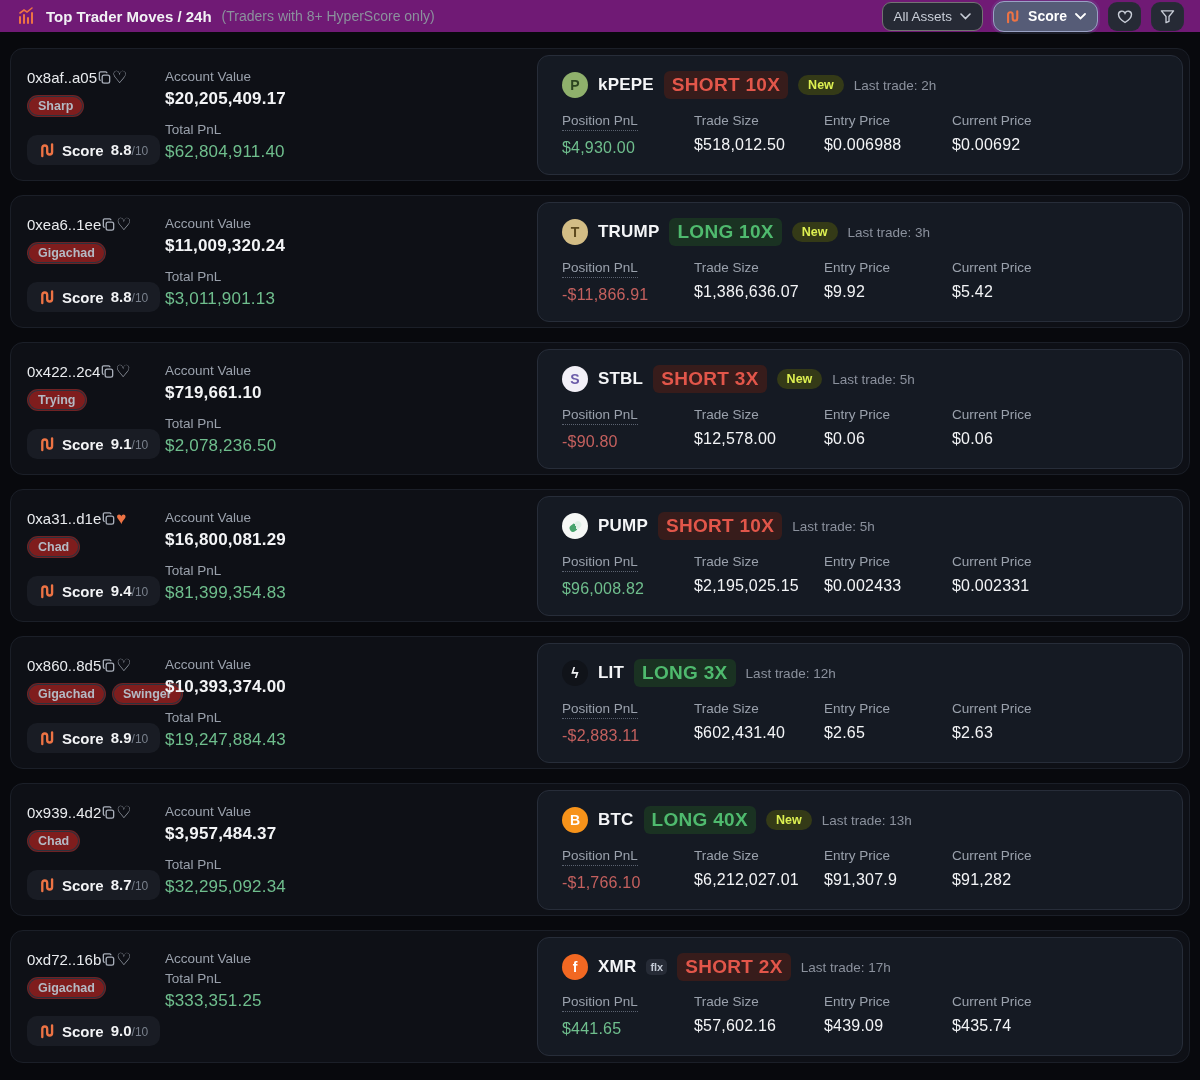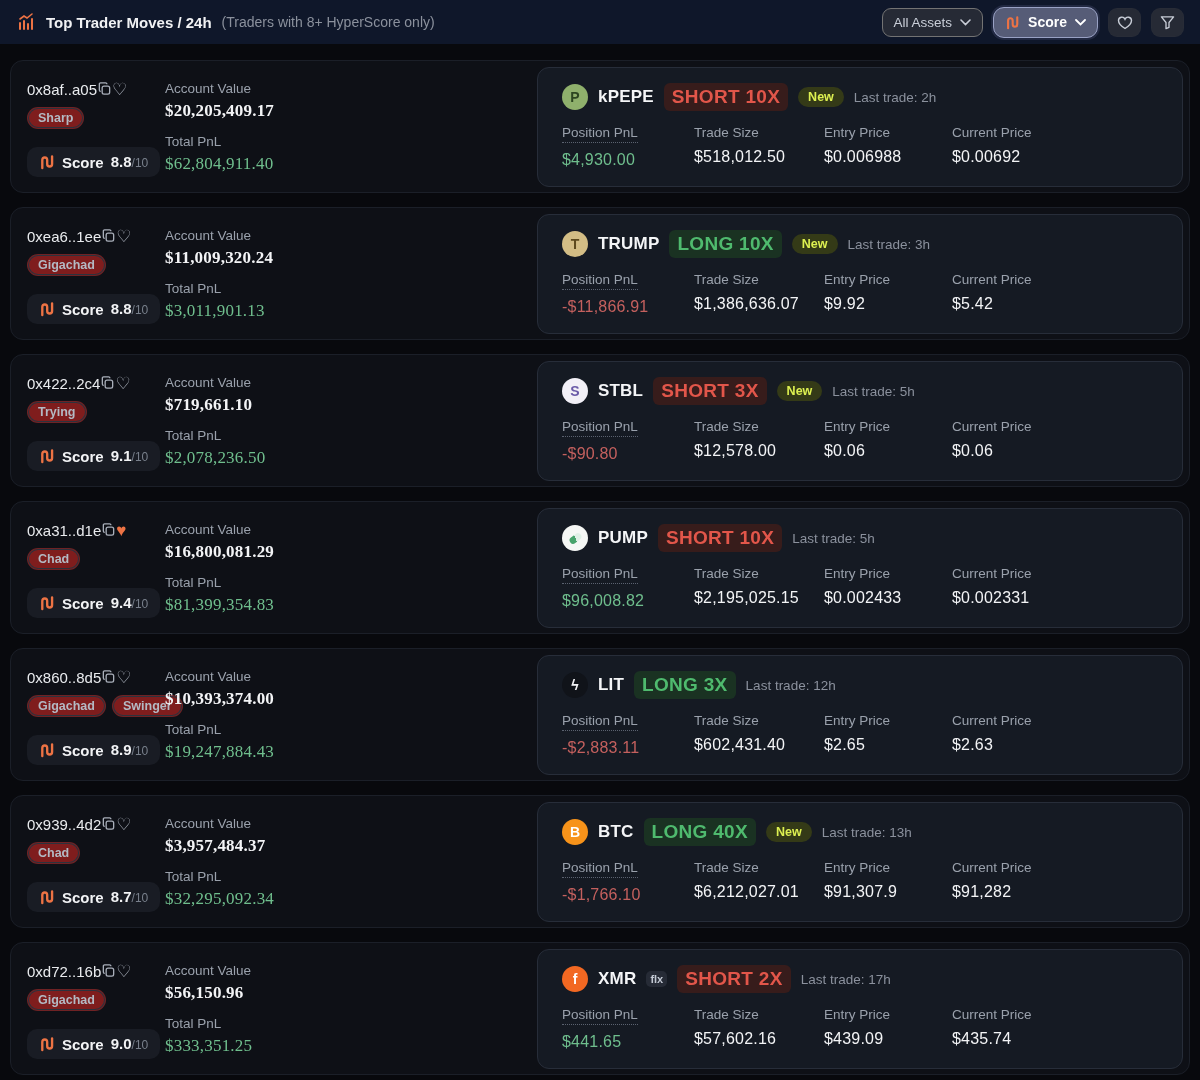--- a/index.html
+++ b/index.html
@@ -1,47 +1,47 @@
 <!DOCTYPE html>
 <html><head>
 <meta charset="utf-8">
 <style>
   * { margin:0; padding:0; box-sizing:border-box; }
   html,body { width:1200px; height:1080px; background:#08090d; font-family:"Liberation Sans",sans-serif; overflow:hidden; }
 
   
-  .topbar { height:44px; background:#0f172a; display:flex; align-items:center; padding:0 16px; gap:10px; }
+  .topbar { height:32px; background:#701a75; display:flex; align-items:center; padding:0 16px; gap:10px; }
   .topbar .title { font-size:15px; font-weight:bold; color:#f1f2f4; white-space:nowrap; }
   .topbar .subtitle { font-size:14px; color:#8b919d; white-space:nowrap; }
   .topbar .spacer { margin-left:auto; }
   .chart-ico { width:20px; height:20px; flex:0 0 auto; }
   .select-btn { height:29px; display:flex; align-items:center; gap:8px; background:#262a35; border:1px solid #737373; border-radius:9px; padding:0 11px; font-size:13.5px; color:#c9ced8; cursor:pointer; }
   .select-btn.score { background:#565c77; border:1.5px solid #99a1c4; border-radius:11px; height:31px; color:#ffffff; font-weight:bold; font-size:14px; box-shadow:0 0 0 2px rgba(120,130,180,.18); }
   .icon-btn { width:33px; height:29px; background:#262a35; border:1px solid #30354233; border-radius:9px; display:flex; align-items:center; justify-content:center; cursor:pointer; color:#c9ced8; }
 
   
   .list { padding:16px 10px 0 10px; display:flex; flex-direction:column; gap:14px; }
   .row { height:133px; background:#0e1016; border:1px solid #1b1f28; border-radius:13px; display:grid; grid-template-columns:148px 372px 1fr; padding:6px; }
 
   .left { padding:14px 0 10px 10px; display:flex; flex-direction:column; }
-  .addr-row { display:flex; gap:0; }
+  .addr-row { display:flex; align-items:center; gap:0; }
   .addr { font-size:15px; font-weight:500; color:#e9ebee; cursor:pointer; }
   .heart-glyph { font-size:17px; color:#a9afba; line-height:1; cursor:pointer; }
   .heart-glyph.fav { color:#ed7344; }
   .copy-ico { cursor:pointer; color:#a9afba; }
   .tags { display:flex; gap:6px; margin-top:9px; }
   .tag-pill { font-size:12.5px; font-weight:bold; color:#b4bac4; border:1px solid #30364233; background:#7f1d1d; box-shadow:0 0 0 1px #2c323d inset; padding:3px 10px; border-radius:999px; }
   .score-badge { margin-top:auto; display:inline-flex; align-items:center; gap:7px; background:#191c24; border-radius:10px; padding:6px 12px; align-self:flex-start; }
   .score-badge .s-lbl { font-size:15px; font-weight:bold; color:#f2f3f5; }
   .score-badge .s-num { font-size:15px; font-weight:bold; color:#f2f3f5; }
   .score-badge .s-den { font-size:12px; color:#79808c; }
 
   .mid { padding-top:14px; }
   .mid .lbl { font-size:13.5px; color:#9aa1ac; margin-bottom:5px; }
-  .mid .val { font-size:17px; font-weight:600; color:#f3f4f6; margin-bottom:13px; letter-spacing:.2px;font-family:Liberation Serif, serif; }
+  .mid .val { font-size:17px; font-weight:600; color:#f3f4f6; margin-bottom:13px; letter-spacing:.2px; }
   .mid .val.green { color:#6fbe8d; font-weight:500; }
 
   
   .trade { background:#151a23; border:1px solid #272d39; border-radius:12px; padding:15px 24px 17px 24px; display:flex; flex-direction:column; justify-content:space-between; }
   .thead { display:flex; align-items:center; gap:10px; }
   .token-ico { width:26px; height:26px; border-radius:50%; display:flex; align-items:center; justify-content:center; font-size:14px; font-weight:bold; flex:0 0 auto; }
   .capsule { width:13px; height:7px; border-radius:4px; background:linear-gradient(105deg,#47a36c 50%,#dff0e6 50%); transform:rotate(-38deg); display:block; }
   .token-name { font-size:17px; font-weight:bold; color:#f4f5f7; letter-spacing:.2px; cursor:pointer; }
   .sub-badge { font-size:11px; font-weight:bold; color:#c3c9d4; background:#262b36; border-radius:5px; padding:2px 4px; }
   .side-pill { font-size:19px; font-weight:bold; padding:3px 8px; border-radius:6px; letter-spacing:.3px; }
@@ -473,21 +473,20 @@
         <svg width="16" height="16" viewBox="0 0 17 17" fill="none" stroke="#ed7344" stroke-width="2.5" stroke-linecap="round">
             <path d="M3.5 15V6.5q0-2.8 2.6-2.8t2.6 2.8v4q0 2.8 2.6 2.8t2.6-2.8V2.5"></path>
           </svg>
         <span class="s-lbl">Score</span>
         <span><span class="s-num">9.0</span><span class="s-den">/10</span></span>
       </div>
     </div>
 
     <div class="mid">
       <div class="lbl">Account Value</div>
-      <div class="val">$56,150.96</div>
       <div class="lbl">Total PnL</div>
       <div class="val green">$333,351.25</div>
     </div>
 
     <div class="trade">
       <div class="thead">
         <span class="token-ico" style="background: rgb(242, 104, 34); color: rgb(255, 255, 255);">f</span>
         <span class="token-name">XMR</span>
         <span class="sub-badge">flx</span>
         <span class="side-pill short">SHORT 2X</span>

